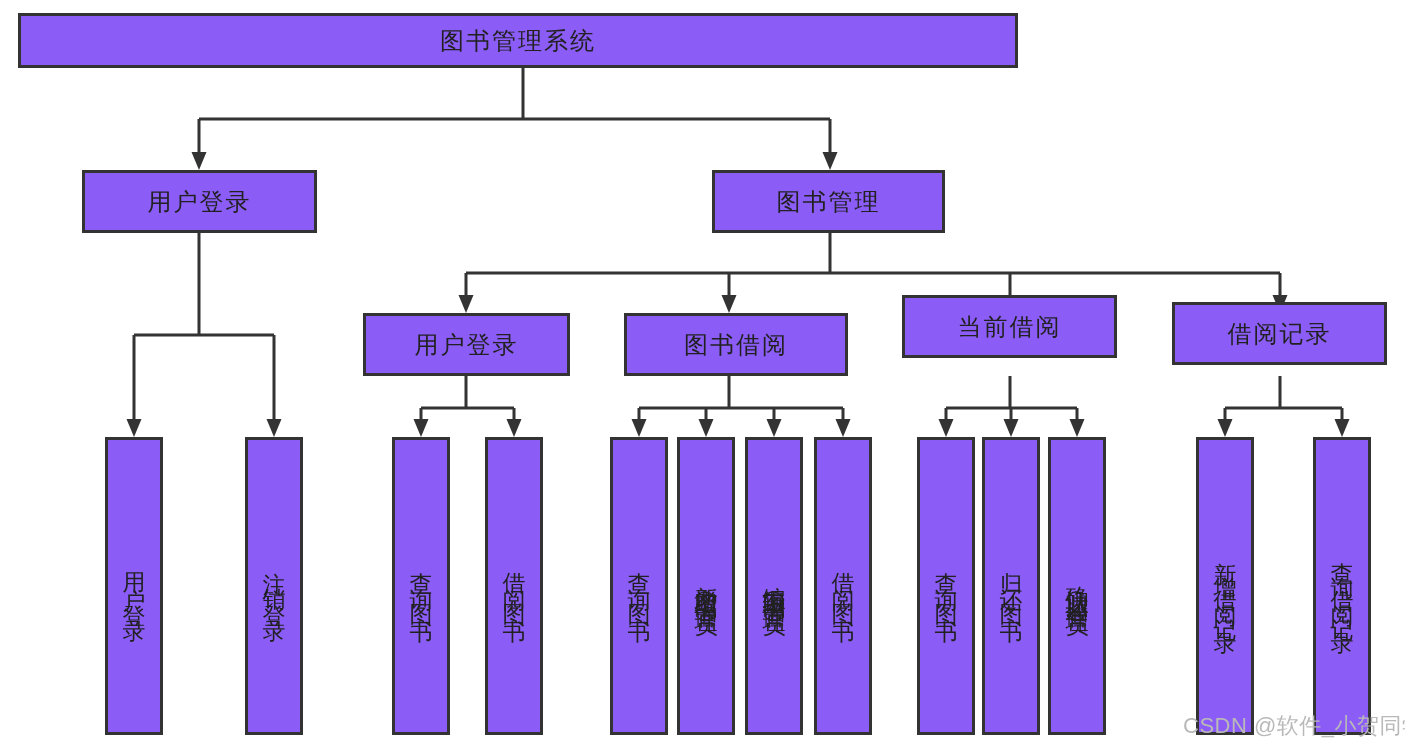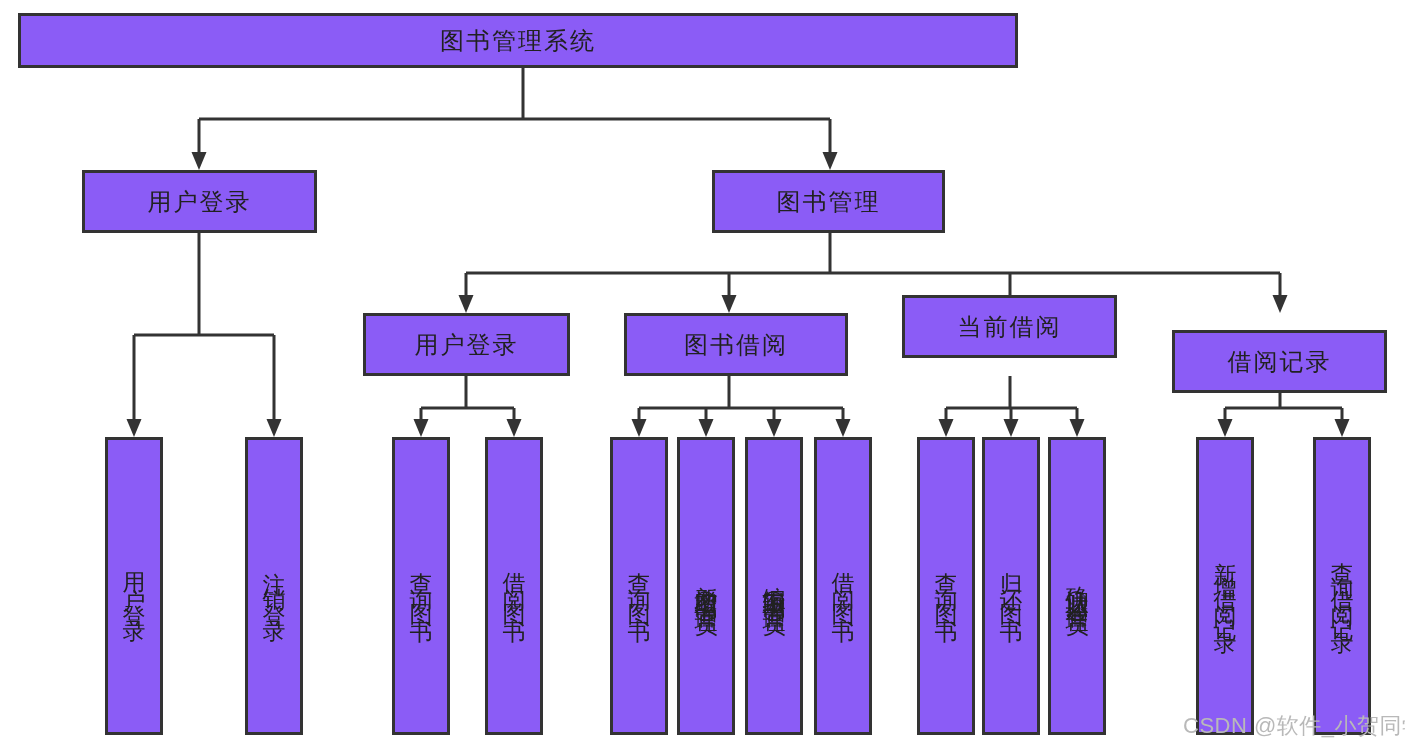--- a/index.html
+++ b/index.html
@@ -75,21 +75,21 @@
 
   <div class="node" style="left: 363px; top: 313px; width: 207px; height: 63px; border-color: rgb(51, 51, 51); color: rgb(33, 33, 33);">
     <span>用户登录</span>
   </div>
   <div class="node" style="left: 624px; top: 313px; width: 224px; height: 63px; border-color: rgb(51, 51, 51); color: rgb(33, 33, 33);">
     <span>图书借阅</span>
   </div>
   <div class="node" style="left: 902px; top: 295px; width: 215px; height: 63px; border-color: rgb(51, 51, 51); color: rgb(33, 33, 33);">
     <span>当前借阅</span>
   </div>
-  <div class="node" style="left: 1172px; top: 330px; width: 215px; height: 63px; border-color: rgb(51, 51, 51); color: rgb(33, 33, 33);">
+  <div class="node" style="left: 1172px; top: 302px; width: 215px; height: 63px; border-color: rgb(51, 51, 51); color: rgb(33, 33, 33);">
     <span>借阅记录</span>
   </div>
 
   <div class="node vnode" style="left: 105px; top: 437px; width: 58px; height: 298px; border-color: rgb(51, 51, 51); color: rgb(33, 33, 33);">
     <span class="vtext">用户登录</span>
   </div>
   <div class="node vnode" style="left: 245px; top: 437px; width: 58px; height: 298px; border-color: rgb(51, 51, 51); color: rgb(33, 33, 33);">
     <span class="vtext">注销登录</span>
   </div>
 

